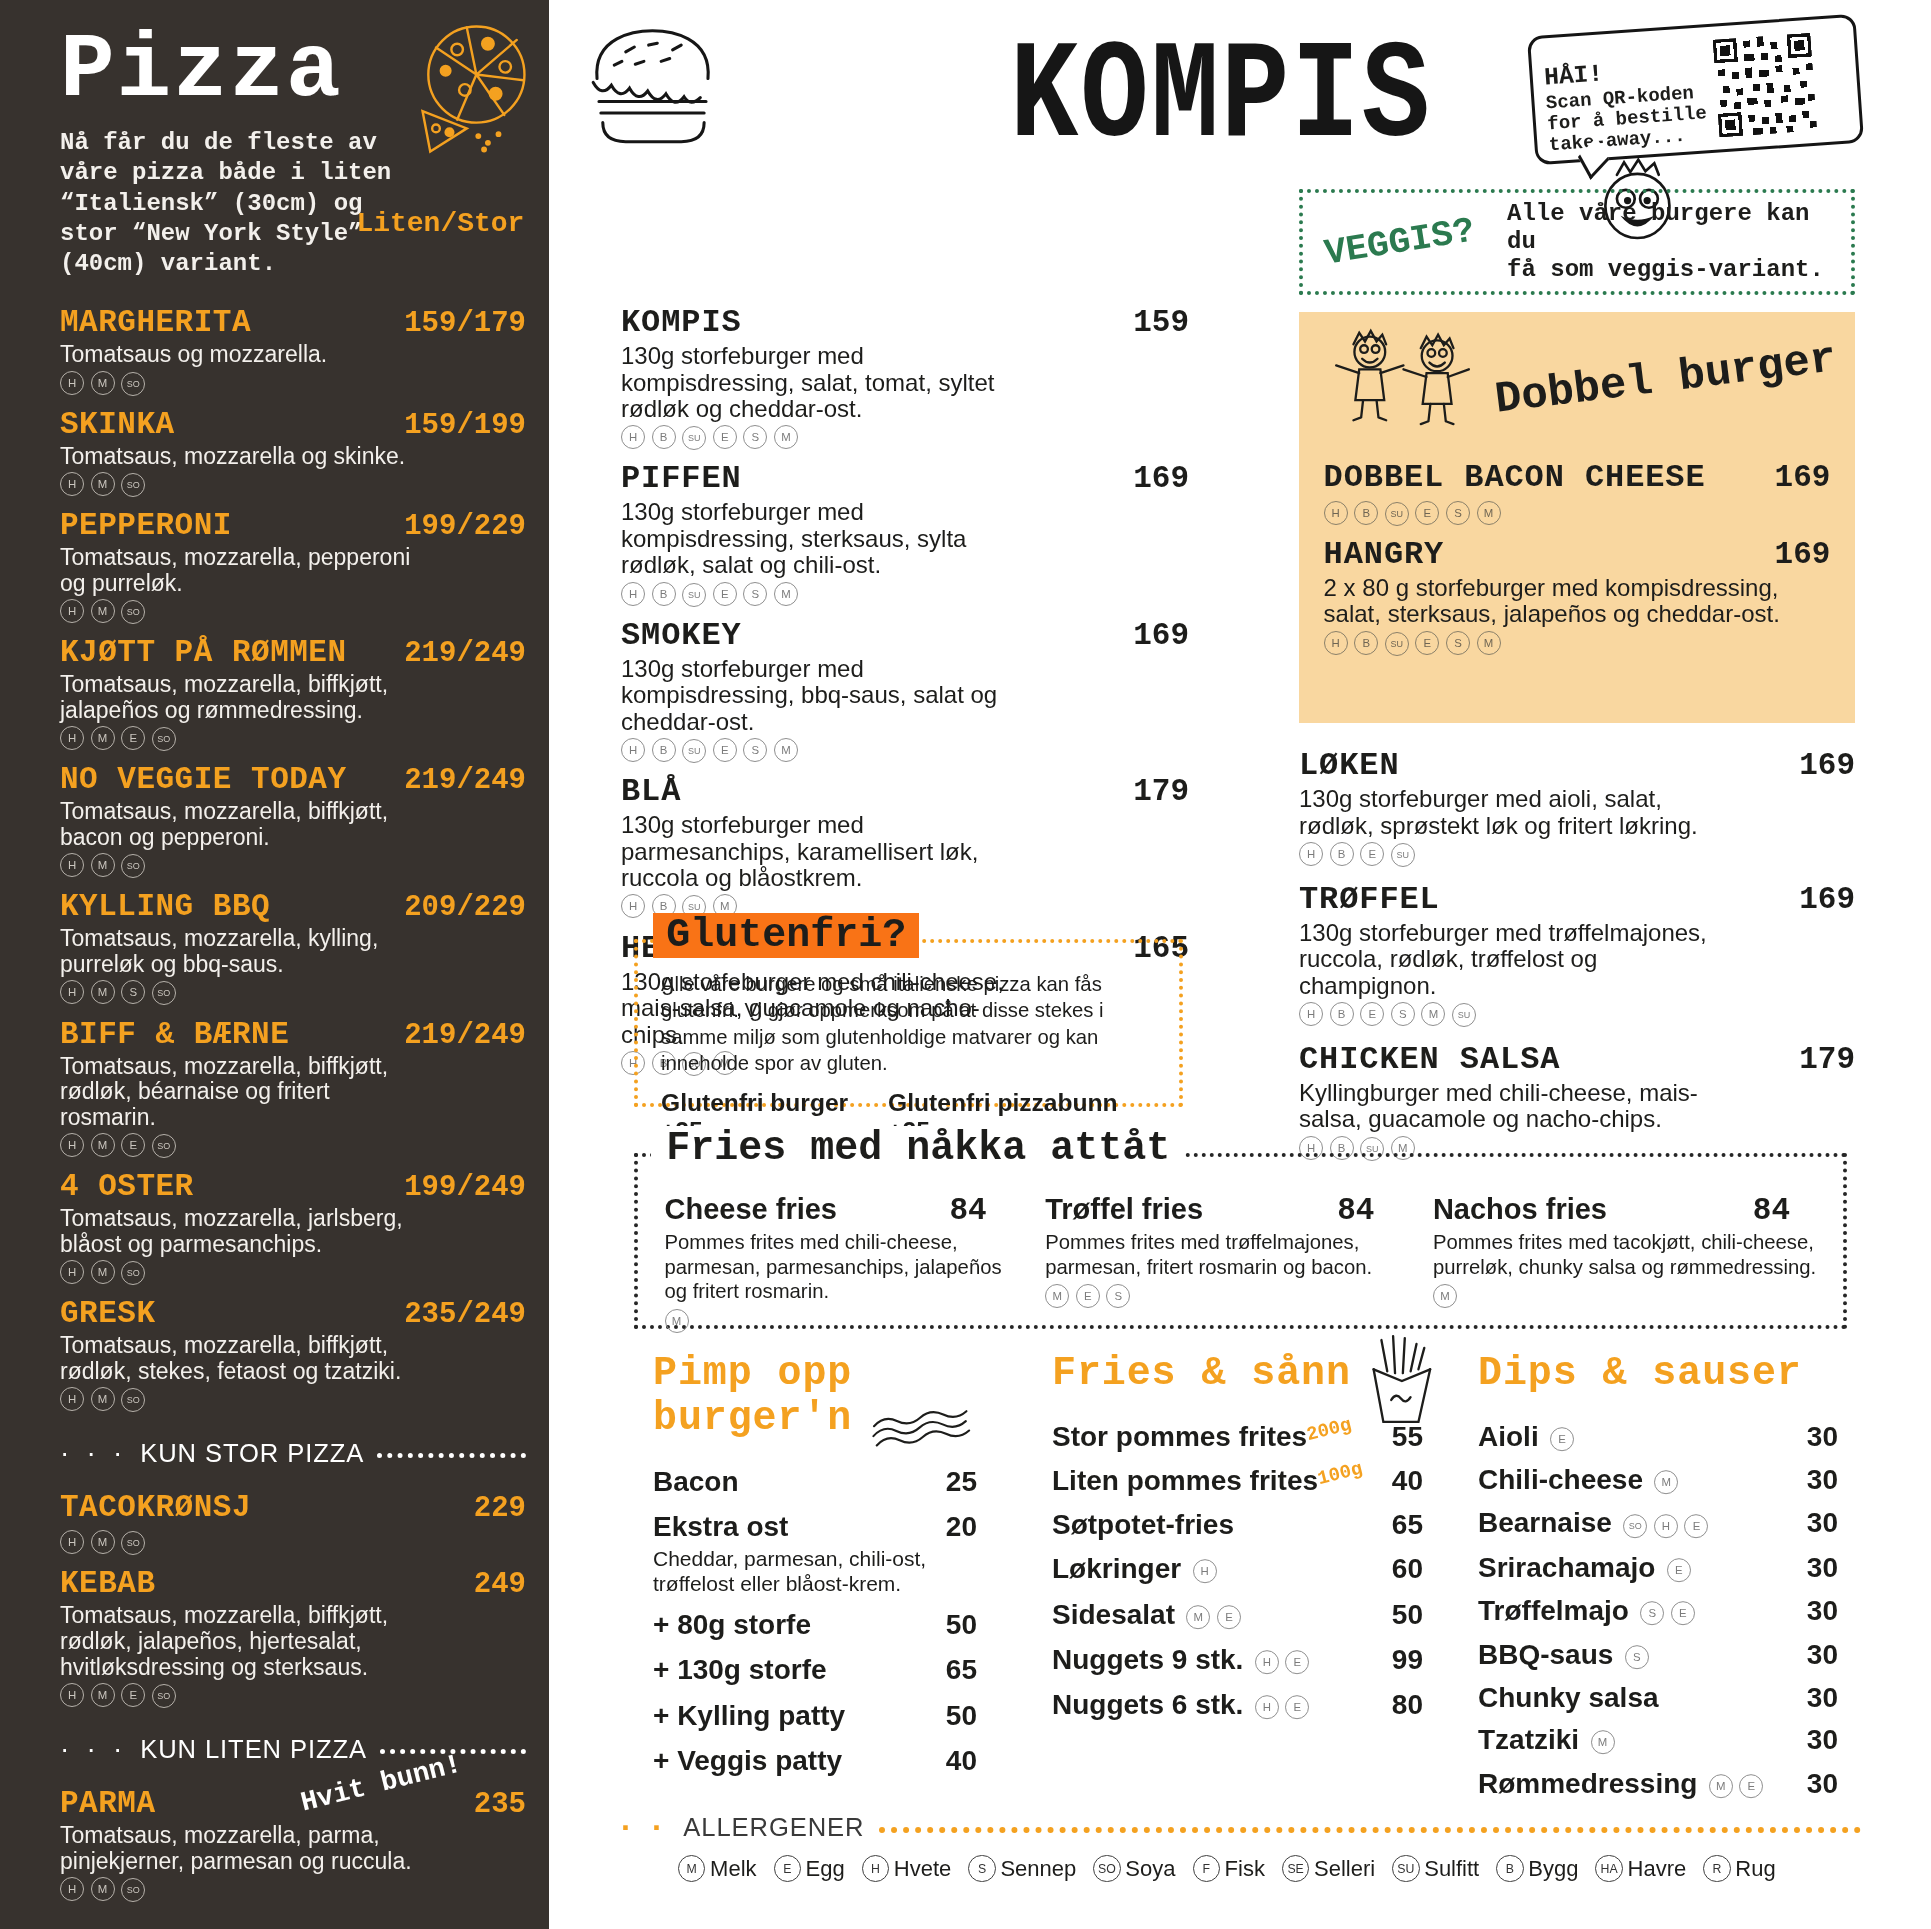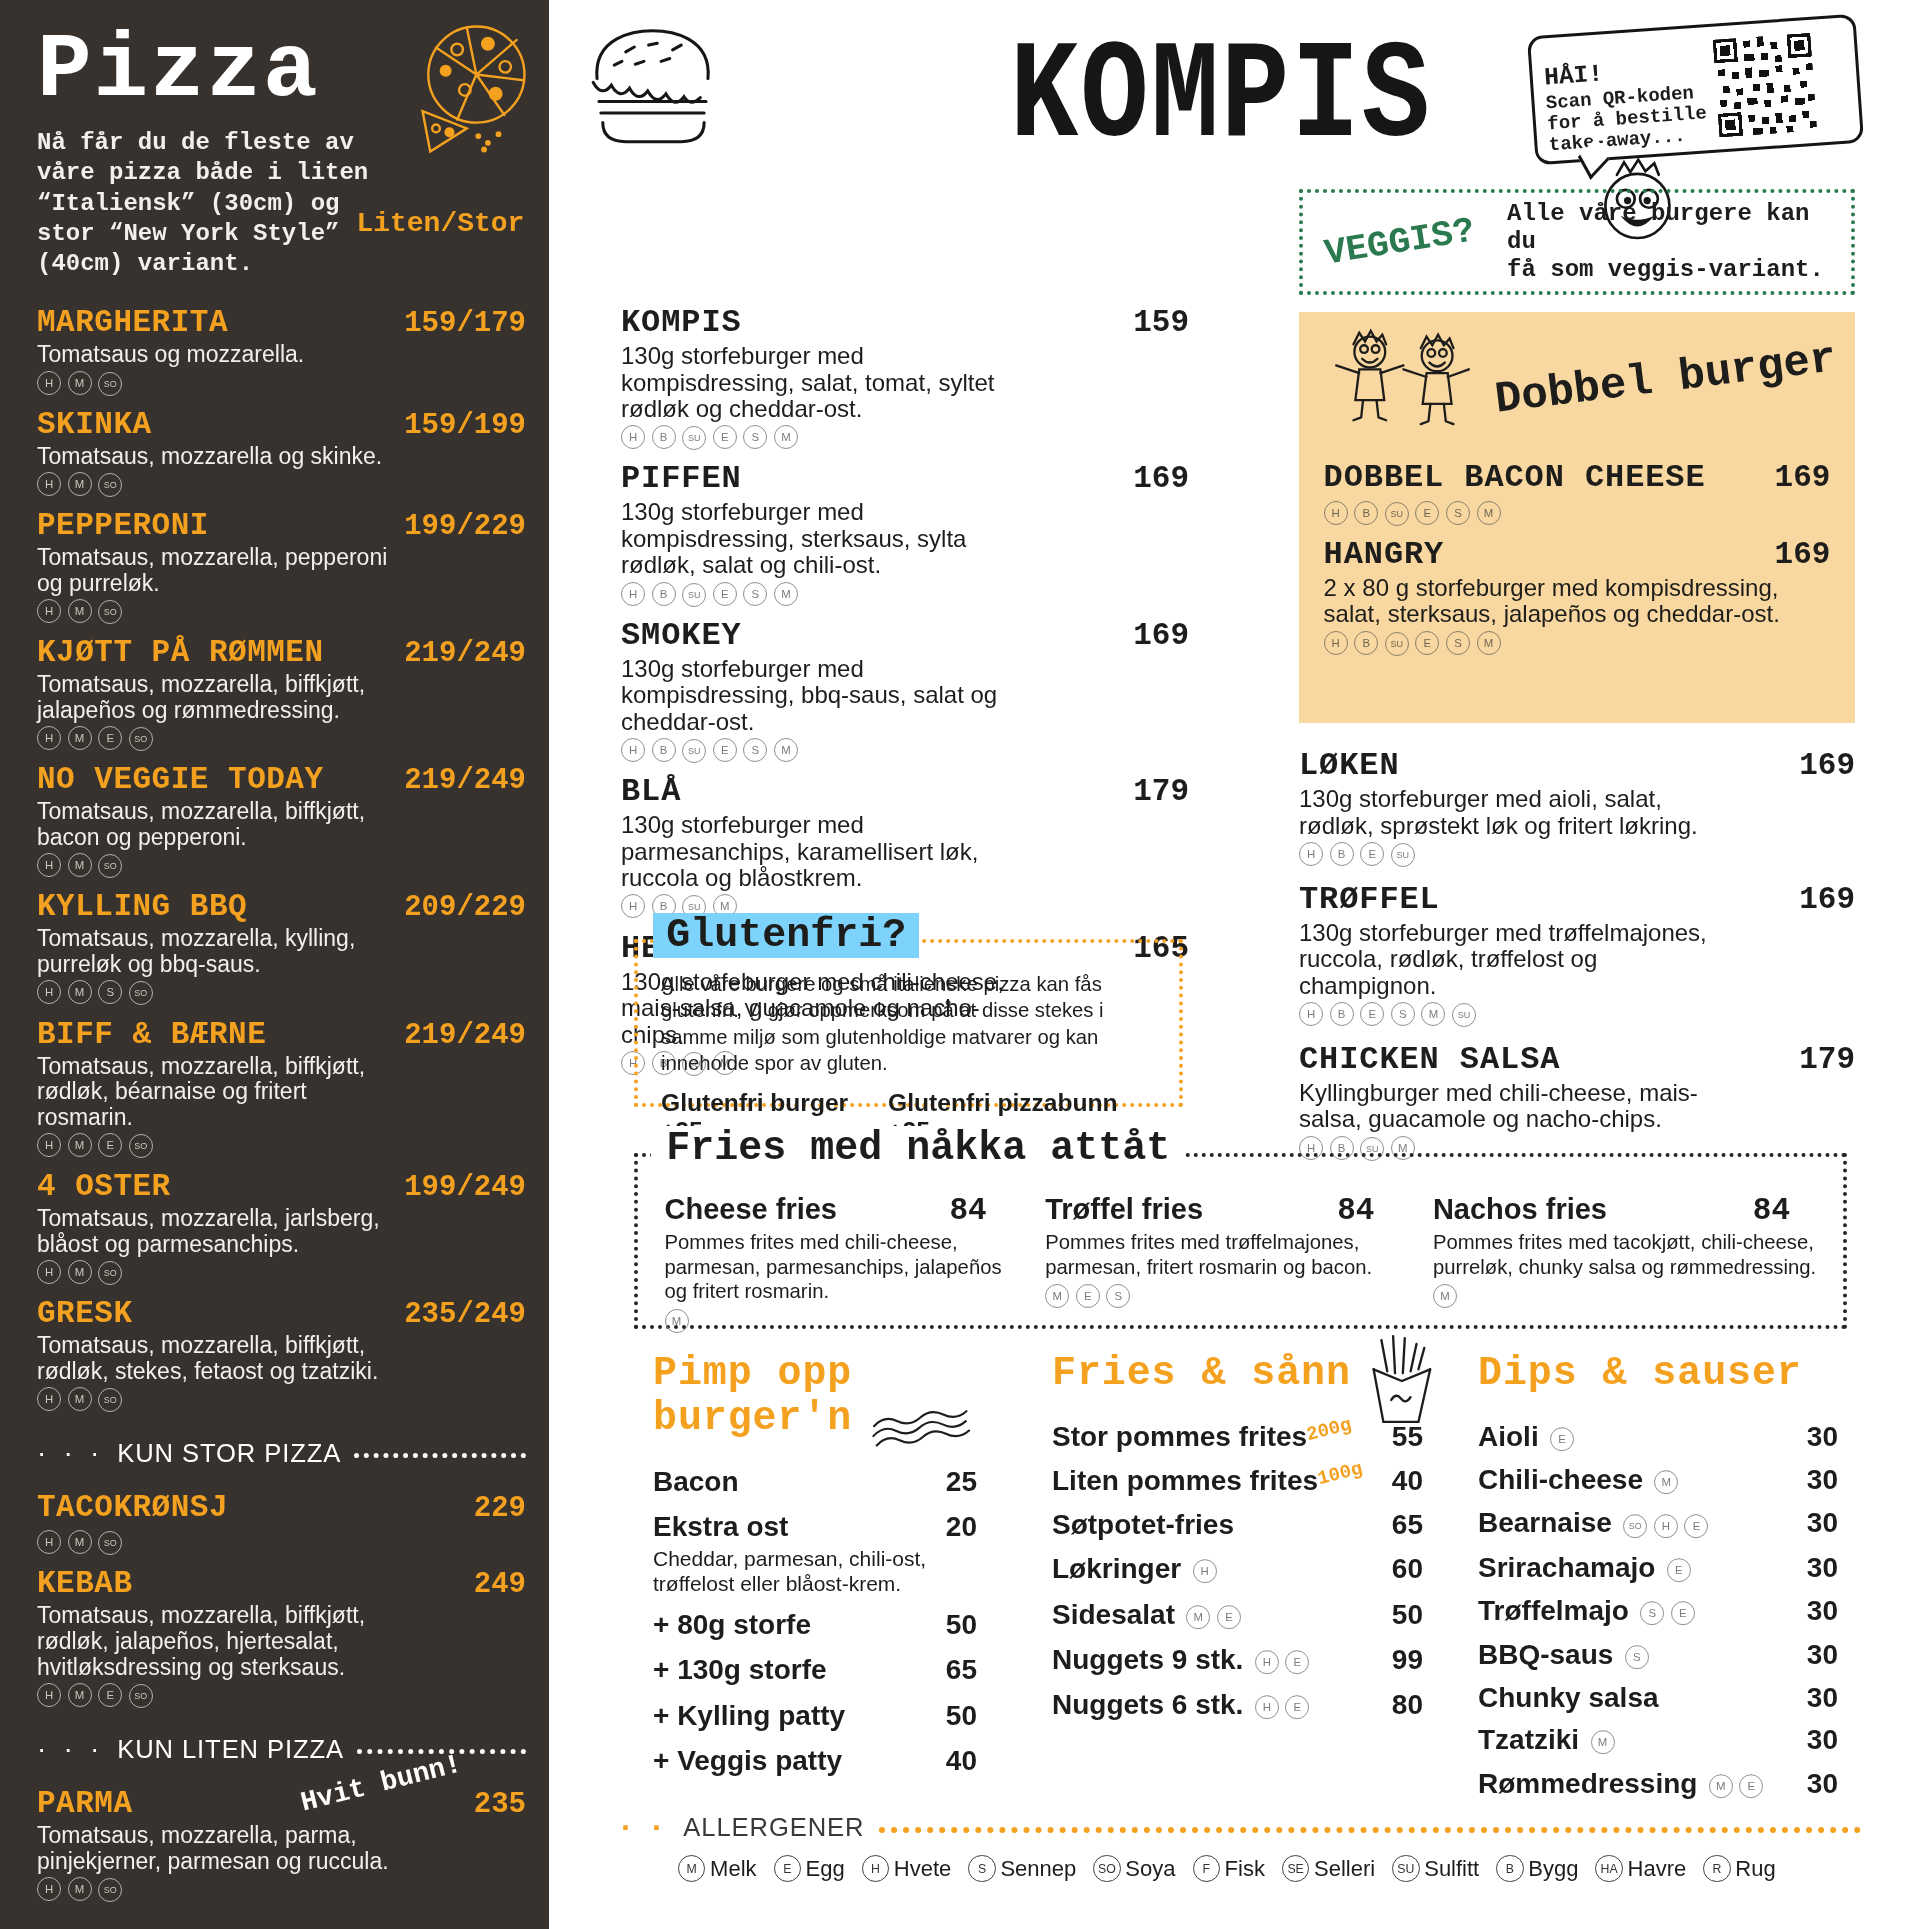--- a/index.html
+++ b/index.html
@@ -2,21 +2,21 @@
 <html style="font-size:15px"><head>
 <meta charset="utf-8">
 <style>
   html,body{margin:0;padding:0;background:#fff;}
   #page{position:relative;width:1932px;height:1930px;background:#ffffff;overflow:hidden;
         font-family:"Liberation Sans",sans-serif;color:#1d1d1b;}
   .hand{font-family:"Liberation Mono","DejaVu Sans Mono",monospace;font-weight:700;}
 
   
   .sidebar{position:absolute;left:0;top:0;width:549px;height:1930px;background:#37322e;
-           color:#fff;padding:23px 23px 19px 37px;box-sizing:border-box;}
+           color:#fff;padding:23px 23px 19px 60px;box-sizing:border-box;}
   .pizza-title{font-size:91px;line-height:1.05;margin:0;color:#fff;letter-spacing:1.9px;}
   .pizza-svg{position:absolute;top:19px;right:13.2px;width:125px;height:138px;}
   .pizza-intro{width:343px;font-size:24px;line-height:1.26;margin-top:9.5px;color:#f3f0ec;}
   .size-header{position:absolute;top:208px;right:24.6px;color:#f4a120;font-size:28px;}
   .p-list{margin-top:15px;}
   .p-item{margin-bottom:2.8px;}
   .p-row{display:flex;align-items:baseline;}
   .p-name{font-size:31px;line-height:39px;color:#f4a120;letter-spacing:0.5px;}
   .p-price{font-size:29px;color:#f4a120;margin-left:auto;}
   .p-desc{font-size:23px;line-height:25.6px;color:#f3f0ec;max-width:358px;}
@@ -72,21 +72,21 @@
   .dobbel-items{margin-top:129px;}
   .dobbel-box .m-desc{max-width:492px;}
   .dobbel-box .chip{border-color:#8a8069;color:#6f6654;}
 
   .r-list{position:absolute;left:750px;top:746px;width:556px;}
   .r-list .m-item{margin-bottom:11.4px;}
   .r-list .m-desc{line-height:26.5px;}
 
   .gf-box{position:absolute;left:85px;top:939px;width:549px;height:168px;border:4.7px dotted #f4a120;
           padding:28px 23px 11.4px;box-sizing:border-box;}
-  .gf-title{position:absolute;top:-30px;left:15px;background:#7dd3fc;padding:0 13.2px;font-size:40px;color:#1d1d1b;}
+  .gf-title{position:absolute;top:-30px;left:15px;background:#f97316;padding:0 13.2px;font-size:40px;color:#1d1d1b;}
   .gf-text{font-size:20.3px;line-height:1.3;color:#1d1d1b;}
   .gf-offers{display:flex;justify-content:space-between;margin-top:12.3px;font-weight:700;font-size:24.6px;}
 
   .fr-box{position:absolute;left:85px;top:1153px;width:1213px;height:176px;border:4.7px dotted #262626;
           padding:36px 26.5px 7.6px;box-sizing:border-box;display:grid;grid-template-columns:1fr 1.02fr 1.1fr;gap:32px;}
   .fr-title{position:absolute;top:-31px;left:13.2px;background:#fff;padding:0 15px;font-size:40px;color:#1d1d1b;}
   .f-row{display:flex;align-items:baseline;}
   .f-name{font-weight:700;font-size:29px;}
   .f-price{margin-left:auto;padding-right:26.5px;font-size:31px;}
   .f-desc{font-size:20.3px;line-height:1.22;margin-top:1.9px;}

